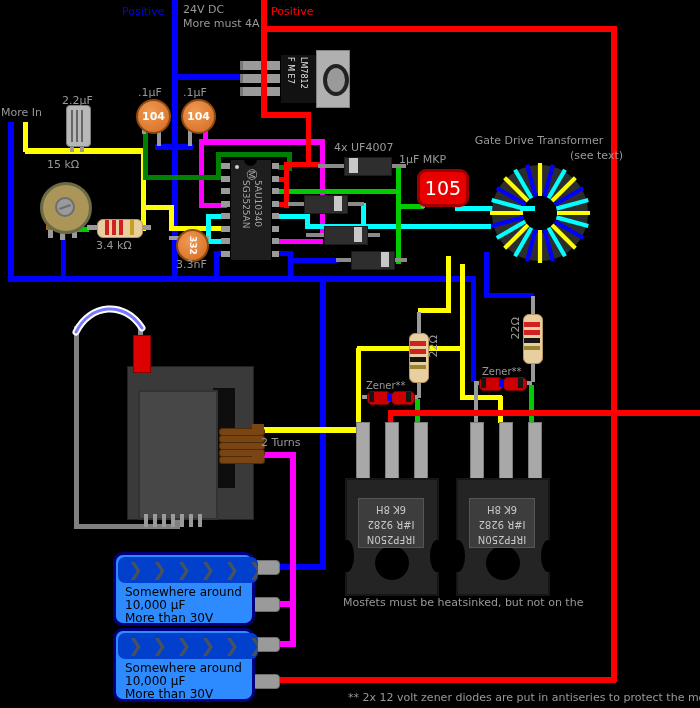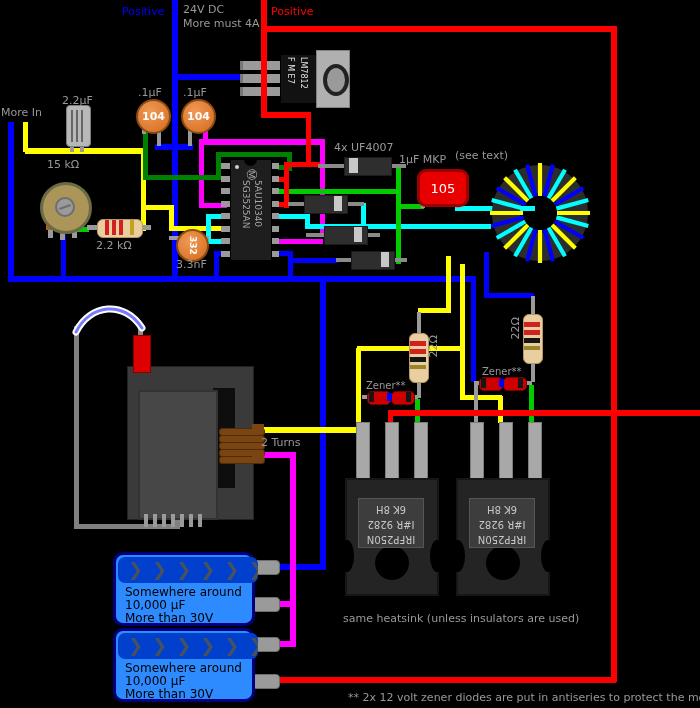--- a/index.html
+++ b/index.html
@@ -218,21 +218,21 @@
   <div class="dbody" style="left:324px;top:226px;width:42px;height:17px"></div>
   <i class="dband" style="left:354px;top:227px;width:8px;height:15px"></i>
   <span class="dlead" style="left:336px;top:258px;width:17px;height:4px"></span>
   <span class="dlead" style="left:390px;top:258px;width:17px;height:4px"></span>
   <div class="dbody" style="left:351px;top:251px;width:42px;height:17px"></div>
   <i class="dband" style="left:381px;top:252px;width:8px;height:15px"></i>
 
   <span class="lead" style="left:421px;top:198px;width:4px;height:10px"></span>
   <span class="lead" style="left:456px;top:198px;width:4px;height:10px"></span>
   <div class="cmp" style="left:417px;top:169px;width:46px;height:32px;background:#e80000;border:3px solid #9c0000;border-radius:9px;display:flex;align-items:center;justify-content:center">
-    <span style="color:#fff;font-size:13px">105</span>
+    <span style="color:#fff;font-size:19px">105</span>
   </div>
 
   <svg class="cmp" style="left:486px;top:159px" width="108" height="108" viewBox="-54 -54 108 108">
     <circle r="34" fill="none" stroke="#2c2c2c" stroke-width="28"></circle>
     <g stroke-width="4.2">
       <line x1="0" y1="-50" x2="0" y2="-17" stroke="#ffff00"></line>
       <line x1="0" y1="-50" x2="0" y2="-17" stroke="#0000ff" transform="rotate(15)"></line>
       <line x1="0" y1="-50" x2="0" y2="-17" stroke="#00ffff" transform="rotate(30)"></line>
       <line x1="0" y1="-50" x2="0" y2="-17" stroke="#ffff00" transform="rotate(45)"></line>
       <line x1="0" y1="-50" x2="0" y2="-17" stroke="#0000ff" transform="rotate(60)"></line>
@@ -356,26 +356,27 @@
 
   <span class="lbl blue" style="left:122px;top:5px">Positive</span>
   <span class="lbl" style="left:183px;top:3px">24V DC</span>
   <span class="lbl" style="left:183px;top:17px">More must  4A</span>
   <span class="lbl red" style="left:271px;top:5px">Positive</span>
   <span class="lbl" style="left:1px;top:106px">More In</span>
   <span class="lbl" style="left:62px;top:94px">2.2µF</span>
   <span class="lbl" style="left:138px;top:86px">.1µF</span>
   <span class="lbl" style="left:183px;top:86px">.1µF</span>
   <span class="lbl" style="left:47px;top:158px">15 kΩ</span>
-  <span class="lbl" style="left:96px;top:239px">2.2 kΩ</span>
+  <span class="lbl" style="left:96px;top:239px">3.4 kΩ</span>
   <span class="lbl" style="left:176px;top:258px">3.3nF</span>
   <span class="lbl" style="left:334px;top:141px">4x  UF4007</span>
   <span class="lbl" style="left:399px;top:153px">1µF MKP</span>
-  <span class="lbl" style="left:455px;top:149px;width:168px;text-align:left">(see text)</span>
+  <span class="lbl" style="left:455px;top:134px;width:168px;text-align:center">Gate Drive Transformer</span>
+  <span class="lbl" style="left:455px;top:149px;width:168px;text-align:right">(see text)</span>
   <span class="lbl vtext" style="left:427px;top:335px;transform:rotate(180deg)">22Ω</span>
   <span class="lbl vtext" style="left:509px;top:317px;transform:rotate(180deg)">22Ω</span>
   <span class="lbl small" style="left:366px;top:380px">Zener**</span>
   <span class="lbl small" style="left:482px;top:366px">Zener**</span>
   <span class="lbl" style="left:261px;top:436px">2 Turns</span>
-  <span class="lbl" style="left:343px;top:612px">same heatsink (unless insulators are used)</span>
+  <span class="lbl" style="left:343px;top:596px">Mosfets must be heatsinked, but not on the</span>
   <span class="lbl" style="left:348px;top:691px">** 2x 12 volt zener diodes are put in antiseries to protect the mosfets</span>
 
 </div>
 
 </body></html>

